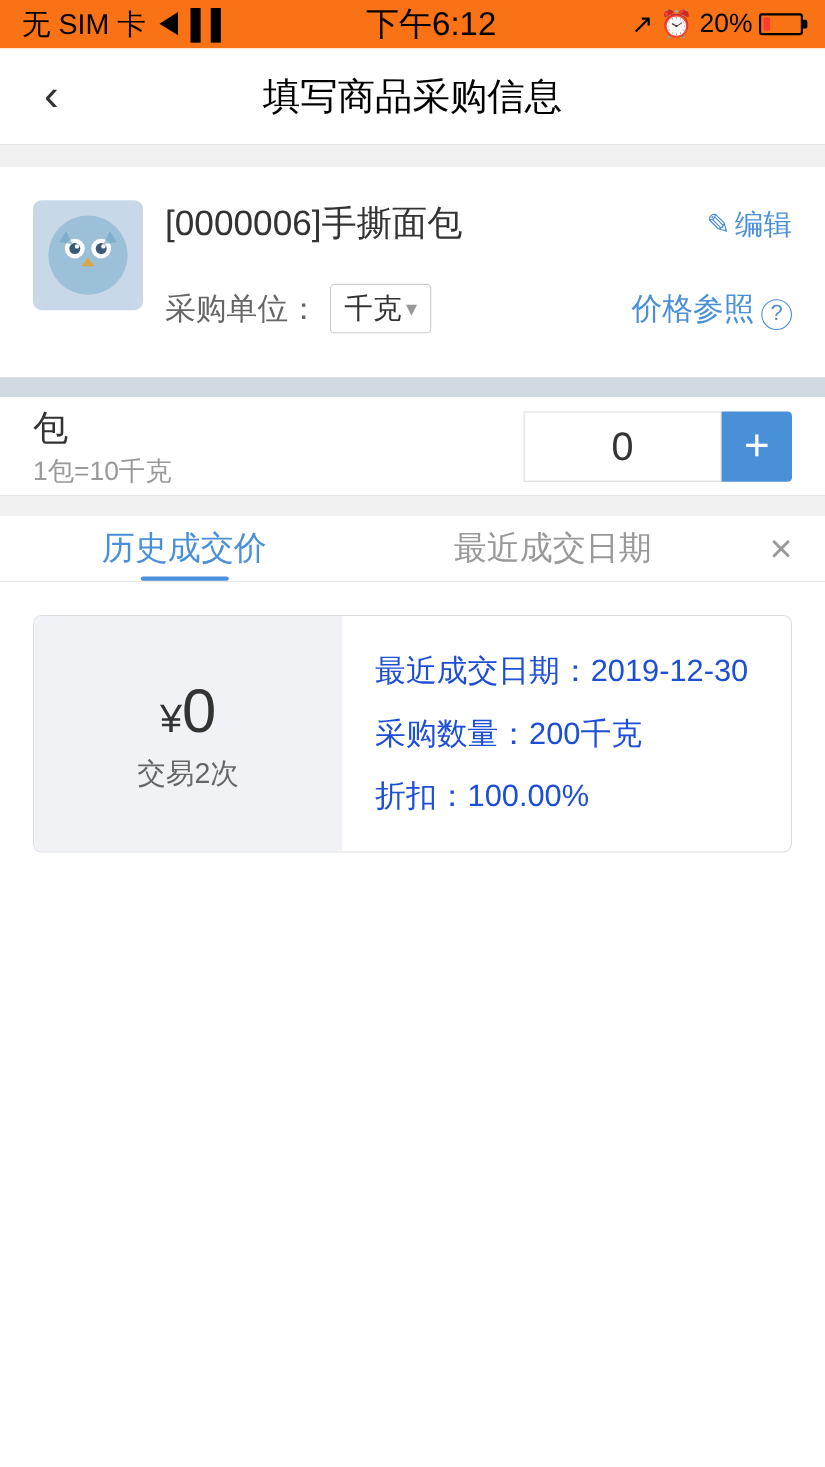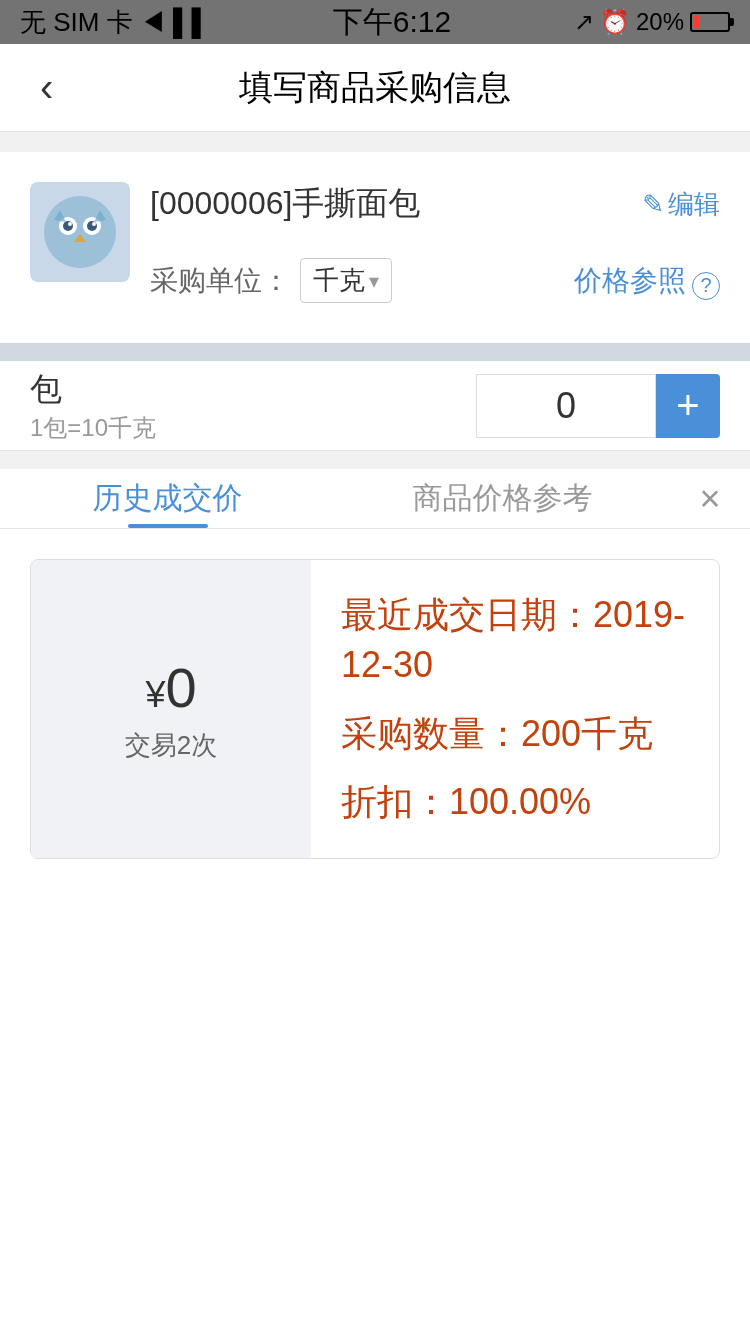--- a/index.html
+++ b/index.html
@@ -8,21 +8,21 @@
       font-family: -apple-system, "PingFang SC", "Helvetica Neue", Arial, sans-serif;
       background: #f0f0f0;
       width: 750px;
       min-height: 1334px;
       overflow-x: hidden;
     }
 
     
     .status-bar {
       height: 44px;
-      background: #737373;
+      background: #f97316;
       display: flex;
       align-items: center;
       justify-content: space-between;
       padding: 0 20px;
       font-size: 28px;
       font-weight: 500;
     }
     .status-left { font-size: 26px; color: #000; }
     .status-center { font-size: 30px; color: #000; font-weight: normal; }
     .status-right { display: flex; align-items: center; gap: 6px; font-size: 24px; color: #000; }
@@ -323,22 +323,22 @@
     }
     .price-card-right {
       flex: 1;
       padding: 30px 30px;
       display: flex;
       flex-direction: column;
       gap: 18px;
       justify-content: center;
     }
     .price-detail-item {
-      font-size: 36px;
-      color: #c2410c;
+      font-size: 28px;
+      color: #1d4ed8;
       line-height: 1.4;
     }
 
     
     .white-fill {
       background: #fff;
       flex: 1;
       min-height: 600px;
     }
   </style>
@@ -431,21 +431,21 @@
   </div>
 </div>
 
 <div class="tabs-panel">
   <div class="tabs-header">
     <div class="tab-item">
       <span class="tab-label active">历史成交价</span>
       <div class="tab-underline"></div>
     </div>
     <div class="tab-item">
-      <span class="tab-label">商品价格参考</span>
+      <span class="tab-label">最近成交日期</span>
     </div>
     <div class="tab-close">
       <span>×</span>
     </div>
   </div>
 
   <div class="tab-content">
     <div class="price-card">
       <div class="price-card-left">
         <div class="price-big">

